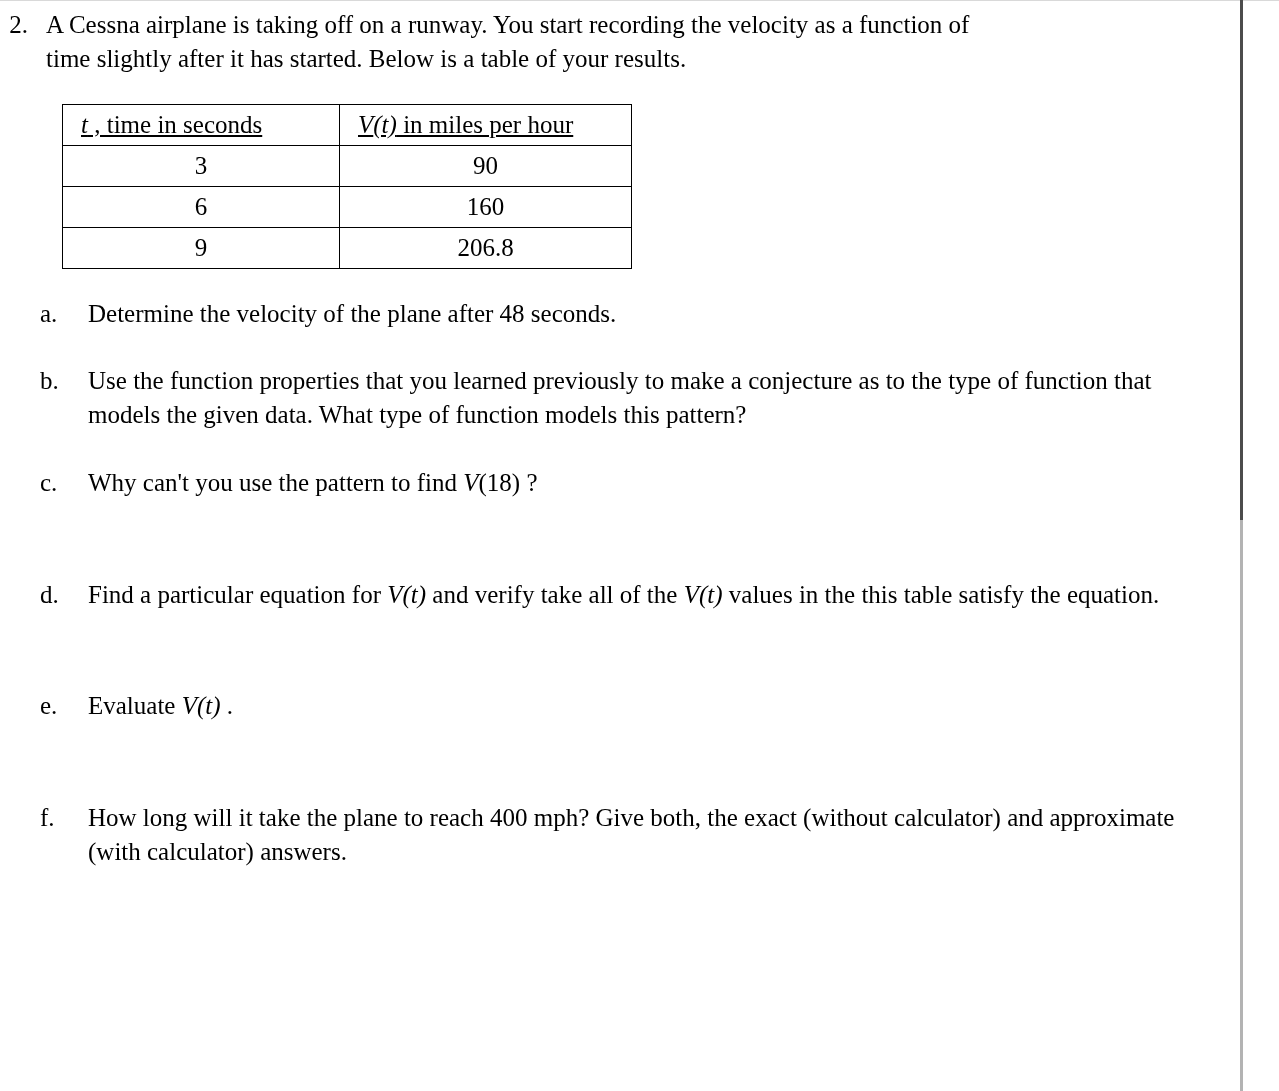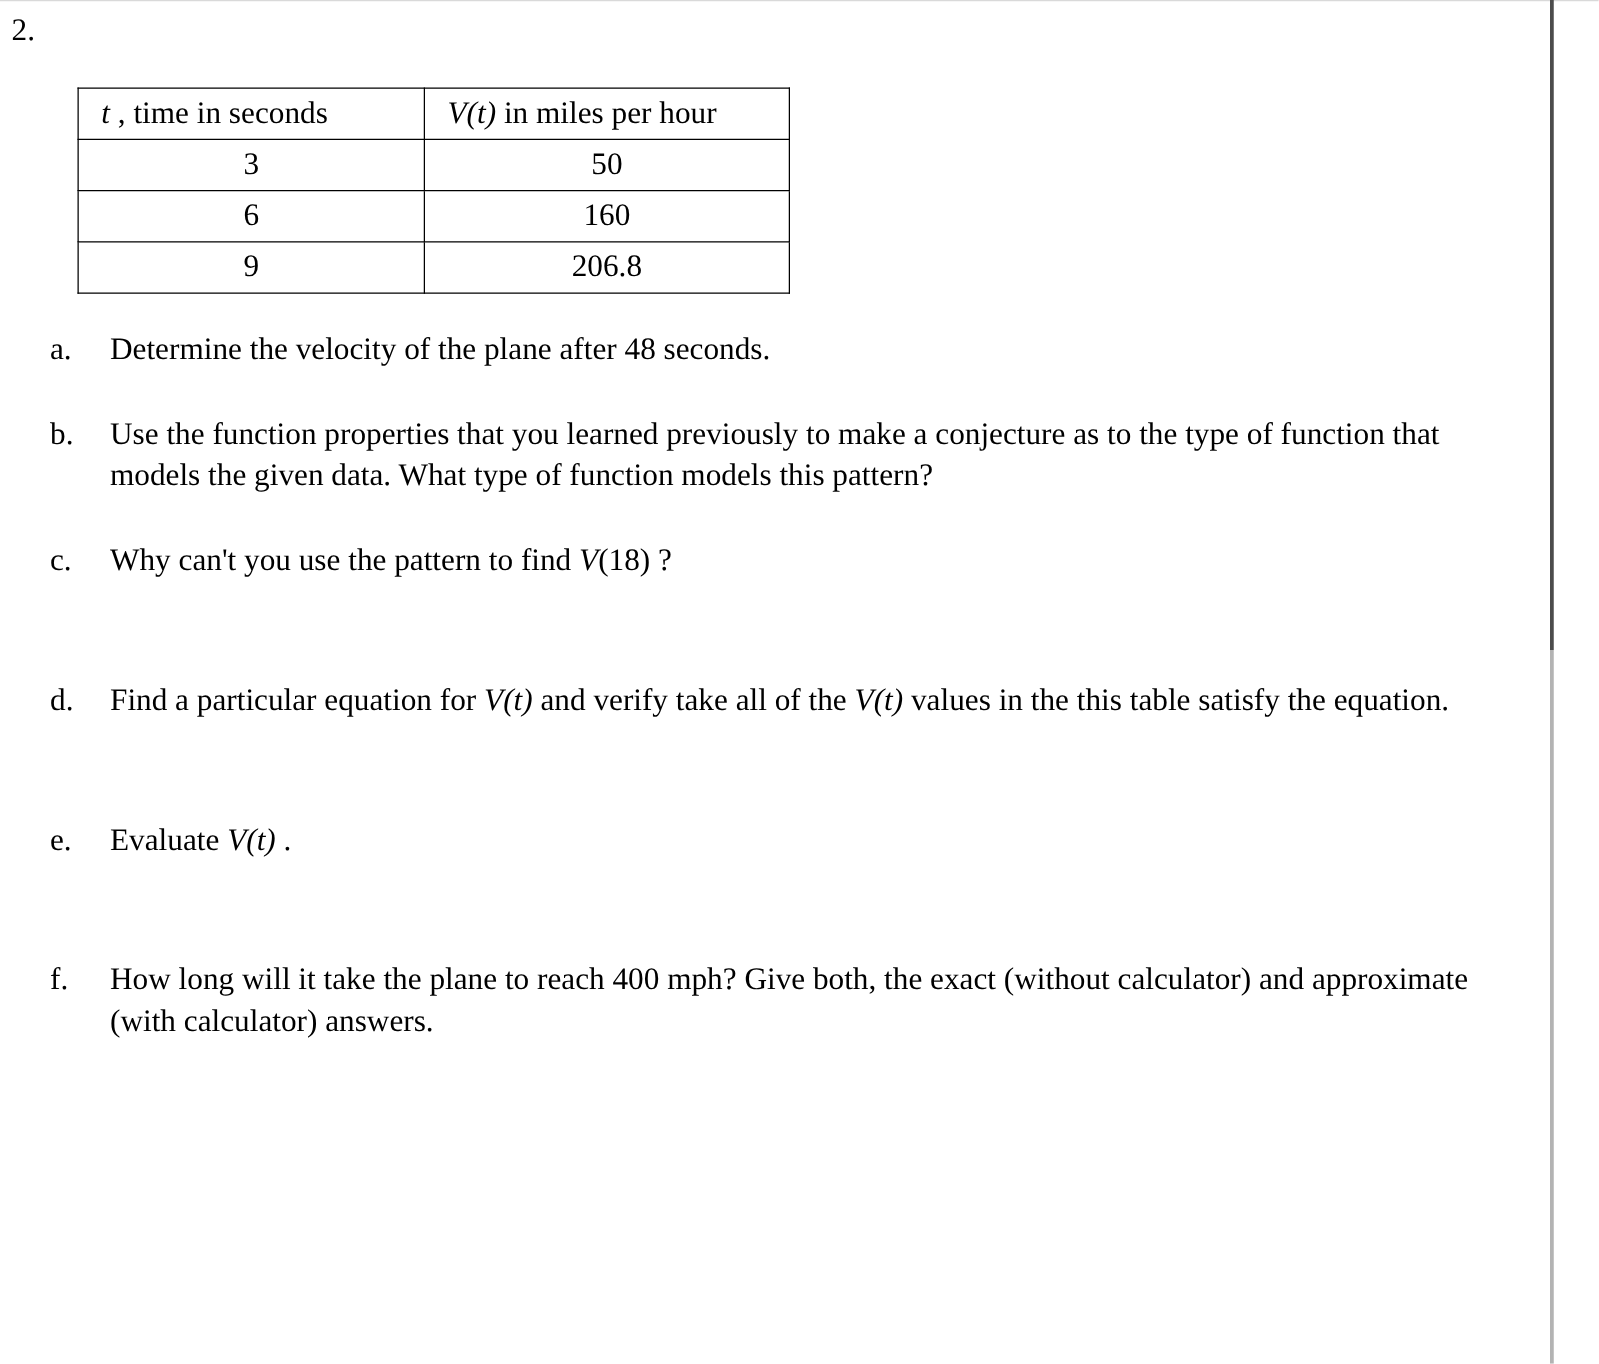--- a/index.html
+++ b/index.html
@@ -54,20 +54,21 @@
     border: 1.5px solid #000;
     padding: 2px 12px;
     font-weight: normal;
     text-align: center;
     font-size: 25px;
     height: 36px;
   }
   table.data th {
     text-align: left;
     padding: 2px 18px;
+    text-decoration: underline;
   }
   table.data th.col-t { width: 240px; }
   table.data th.col-v { width: 255px; margin-top: 24px; }
   .ital { font-style: italic; font-family: "Times New Roman", serif; }
   ol.subparts {
     list-style: none;
     margin: 12px 0 0 40px;
     padding: 0;
   }
   ol.subparts > li {
@@ -95,37 +96,38 @@
 <body>
 
 <div class="page">
   <div class="top-hair"></div>
   <div class="right-rule"></div>
   <div class="right-rule-light"></div>
 
   <div class="problem">
     <div class="num">2.</div>
     <div class="stem">
-      <br>
+      <span>A Cessna airplane is taking off on a runway.  You start recording the velocity as a function of</span><br>
+      <span>time slightly after it has started.  Below is a table of your results.</span>
     </div>
   </div>
 
   <table class="data">
     <tbody>
         <tr>
       <th class="col-t">
         <span class="ital">t</span><span> , time in seconds</span>
       </th>
       <th class="col-v">
         <span class="ital">V</span><span class="ital">(t)</span><span> in miles per hour</span>
       </th>
     </tr>
     <tr>
       <td>3</td>
-      <td>50</td>
+      <td>90</td>
     </tr>
     <tr>
       <td>6</td>
       <td>160</td>
     </tr>
     <tr>
       <td>9</td>
       <td>206.8</td>
     </tr>
   </tbody>

